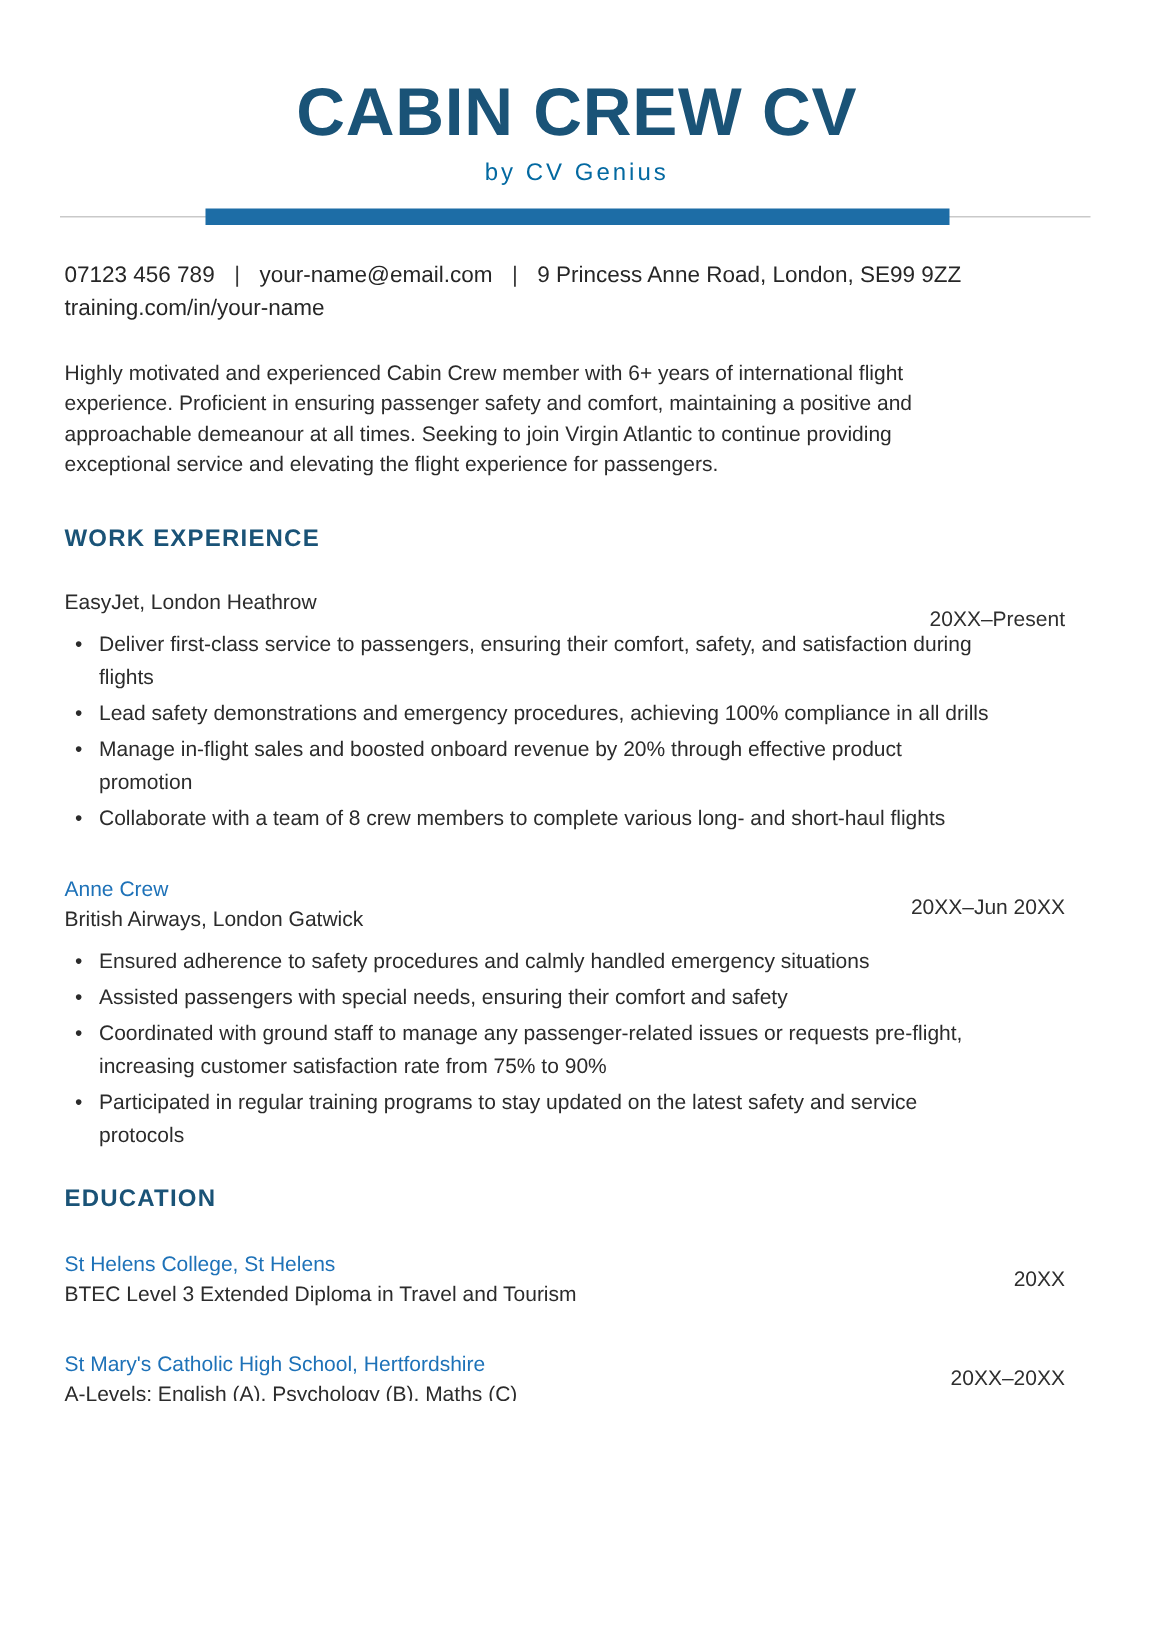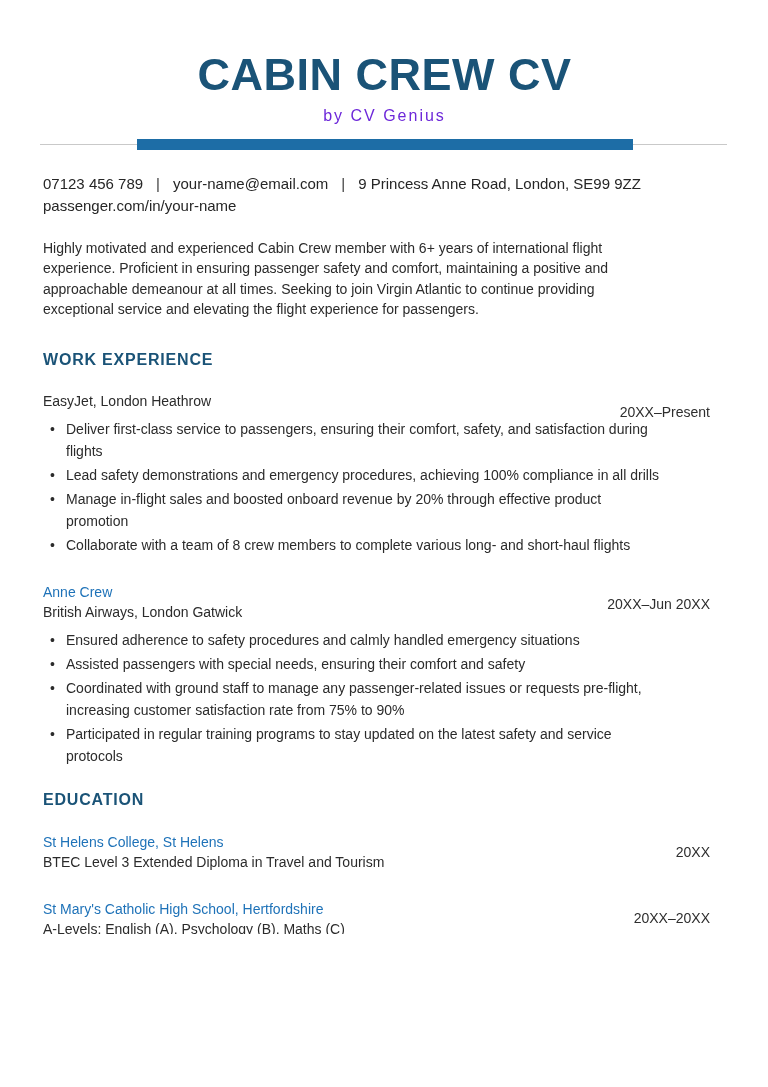--- a/index.html
+++ b/index.html
@@ -22,21 +22,21 @@
     font-weight:bold;
     letter-spacing:.5px;
     color:#1a5377;
   }
   .byline{
     margin-top:12px;
     text-align:center;
     font-size:16px;
     line-height:15px;
     letter-spacing:2px;
-    color:#6d28d9;
+    color:#0369a1;
   }
   
   .divider{position:relative;margin-top:16px;height:11px;}
   .divider-line{
     position:absolute;left:-3px;right:-1px;top:5px;
     height:1px;background:#c9c9c9;
   }
   .divider-bar{
     position:absolute;left:50%;top:0;
     transform:translateX(-50%);
@@ -117,21 +117,21 @@
 
   <div class="divider">
     <div class="divider-line"></div>
     <div class="divider-bar"></div>
   </div>
 
   <div class="contact">
     <div class="contact-line1">
       <span>07123 456 789</span><span class="sep">|</span><span>your-name@email.com</span><span class="sep">|</span><span>9 Princess Anne Road, London, SE99 9ZZ</span>
     </div>
-    <div class="contact-line2">passenger.com/in/your-name</div>
+    <div class="contact-line2">training.com/in/your-name</div>
   </div>
 
   <p class="statement">Highly motivated and experienced Cabin Crew member with 6+ years of international flight
 experience. Proficient in ensuring passenger safety and comfort, maintaining a positive and
 approachable demeanour at all times. Seeking to join Virgin Atlantic to continue providing
 exceptional service and elevating the flight experience for passengers.</p>
 
   <h2 class="sec-heading h-work">WORK EXPERIENCE</h2>
 
   <div class="entry job job-1">

